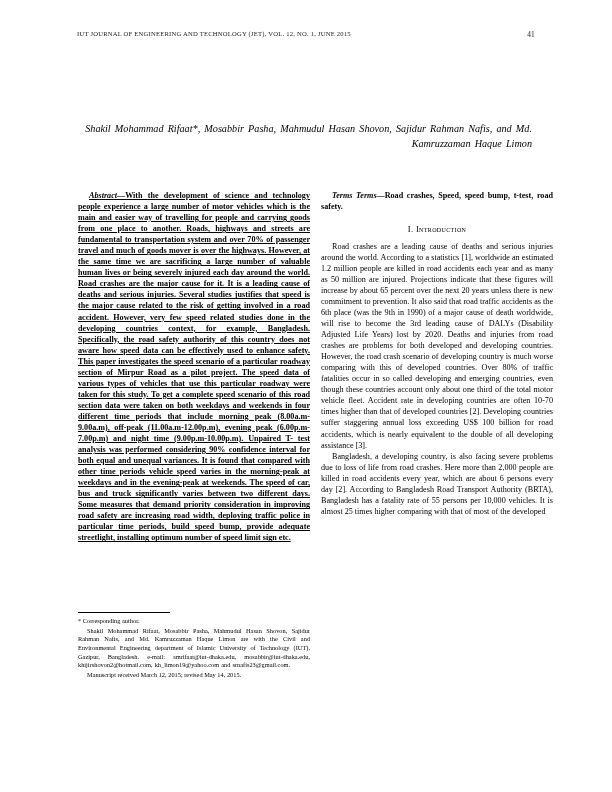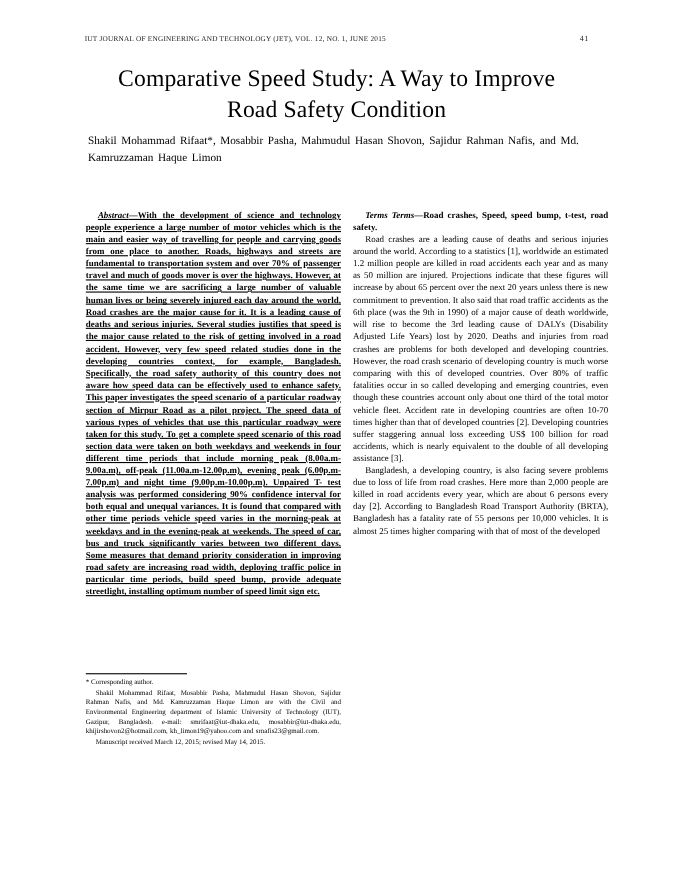--- a/index.html
+++ b/index.html
@@ -23,21 +23,21 @@
   }
 
   
   .running-head {
     position: absolute;
     top: 30px;
     left: 77px;
     right: 77px;
     display: flex;
     justify-content: space-between;
-    align-items: flex-end;
+    align-items: flex-start;
     font-size: 6.6px;
     letter-spacing: 0.22px;
     color: #1a1a1a;
   }
   .running-head .rh-left {
     font-variant: small-caps;
     text-transform: uppercase;
     font-size: 6.6px;
   }
   .running-head .rh-right {
@@ -57,24 +57,25 @@
     letter-spacing: 0.1px;
     margin: 0;
   }
 
   
   .authors {
     position: absolute;
     top: 122px;
     left: 80px;
     right: 80px;
-    text-align: left;
+    text-align: right;
     font-size: 10.2px;
     line-height: 1.45;
     word-spacing: 1.6px;
+    font-style: italic;
   }
 
   
   .col {
     position: absolute;
     top: 190px;
     width: 232px;
     font-size: 8.15px;
     line-height: 1.355;
     text-align: justify;
@@ -146,31 +147,31 @@
 </head>
 <body>
 
 <div id="page">
 
   <div class="running-head">
     <span class="rh-left">IUT JOURNAL OF ENGINEERING AND TECHNOLOGY (JET), VOL. 12, NO. 1, JUNE 2015</span>
     <span class="rh-right">41</span>
   </div>
 
-  <h1 class="doc-title">Comparative Speed Study: A Way to Improve Road Safety Condition</h1>
 
   <div class="authors">Shakil Mohammad Rifaat*,  Mosabbir Pasha,  Mahmudul Hasan Shovon,  Sajidur Rahman Nafis,  and Md. Kamruzzaman Haque Limon</div>
 
   <div class="col col-left">
     <p class="abstract"><span class="lead">Abstract</span><span>—With the development of science and technology people experience a large number of motor vehicles which is the main and easier way of travelling for people and carrying goods from one place to another. Roads, highways and streets are fundamental to transportation system and over 70% of passenger travel and much of goods mover is over the highways. However, at the same time we are sacrificing a large number of valuable human lives or being severely injured each day around the world. Road crashes are the major cause for it. It is a leading cause of deaths and serious injuries. Several studies justifies that speed is the major cause related to the risk of getting involved in a road accident. However, very few speed related studies done in the developing countries context, for example, Bangladesh. Specifically, the road safety authority of this country does not aware how speed data can be effectively used to enhance safety. This paper investigates the speed scenario of a particular roadway section of Mirpur Road as a pilot project. The speed data of various types of vehicles that use this particular roadway were taken for this study. To get a complete speed scenario of this road section data were taken on both weekdays and weekends in four different time periods that include morning peak (8.00a.m-9.00a.m), off-peak (11.00a.m-12.00p.m), evening peak (6.00p.m-7.00p.m) and night time (9.00p.m-10.00p.m). Unpaired T- test analysis was performed considering 90% confidence interval for both equal and unequal variances. It is found that compared with other time periods vehicle speed varies in the morning-peak at weekdays and in the evening-peak at weekends. The speed of car, bus and truck significantly varies between two different days. Some measures that demand priority consideration in improving road safety are increasing road width, deploying traffic police in particular time periods, build speed bump, provide adequate streetlight, installing optimum number of speed limit sign etc.</span></p>
   </div>
 
   <div class="col col-right">
     <p class="indexterms" style="margin-top:0"><span class="lead">Terms Terms</span><span>—Road crashes, Speed, speed bump, t-test, road safety.</span></p>
 
+    <h2 class="section-head">I. Introduction</h2>
 
     <p>Road crashes are a leading cause of deaths and serious injuries around the world. According to a statistics [1], worldwide an estimated 1.2 million people are killed in road accidents each year and as many as 50 million are injured. Projections indicate that these figures will increase by about 65 percent over the next 20 years unless there is new commitment to prevention. It also said that road traffic accidents as the 6th place (was the 9th in 1990) of a major cause of death worldwide, will rise to become the 3rd leading cause of DALYs (Disability Adjusted Life Years) lost by 2020. Deaths and injuries from road crashes are problems for both developed and developing countries. However, the road crash scenario of developing country is much worse comparing with this of developed countries. Over 80% of traffic fatalities occur in so called developing and emerging countries, even though these countries account only about one third of the total motor vehicle fleet. Accident rate in developing countries are often 10-70 times higher than that of developed countries [2]. Developing countries suffer staggering annual loss exceeding US$ 100 billion for road accidents, which is nearly equivalent to the double of all developing assistance [3].</p>
     <p>Bangladesh, a developing country, is also facing severe problems due to loss of life from road crashes. Here more than 2,000 people are killed in road accidents every year, which are about 6 persons every day [2]. According to Bangladesh Road Transport Authority (BRTA), Bangladesh has a fatality rate of 55 persons per 10,000 vehicles. It is almost 25 times higher comparing with that of most of the developed</p>
   </div>
 
   <div class="footnote-block">
     <div class="footnote-rule"></div>
     <p>* Corresponding author.</p>
     <p class="fn-indent fn-emails">Shakil Mohammad Rifaat, Mosabbir Pasha, Mahmudul Hasan Shovon, Sajidur Rahman Nafis, and Md. Kamruzzaman Haque Limon are with the Civil and Environmental Engineering department of Islamic University of Technology (IUT), Gazipur, Bangladesh. e-mail: smrifaat@iut-dhaka.edu, mosabbir@iut-dhaka.edu, khijirshovon2@hotmail.com, kh_limon19@yahoo.com and srnafis23@gmail.com.</p>
     <p class="fn-indent">Manuscript received March 12, 2015; revised May 14, 2015.</p>

